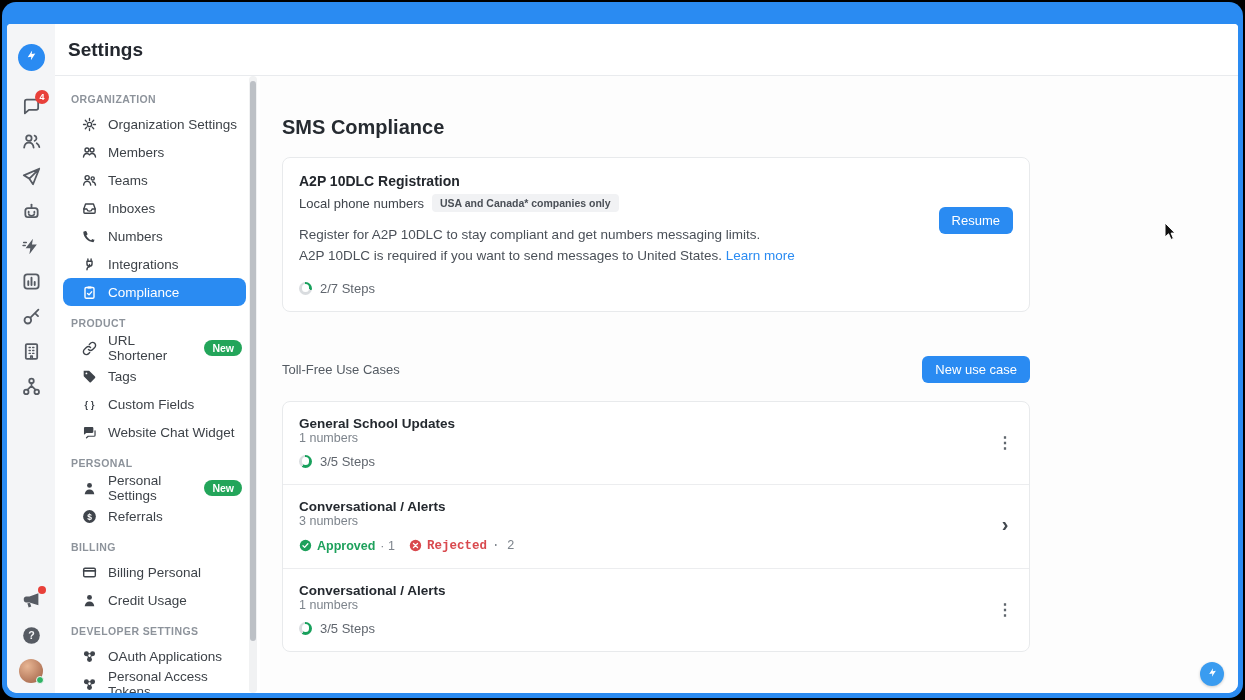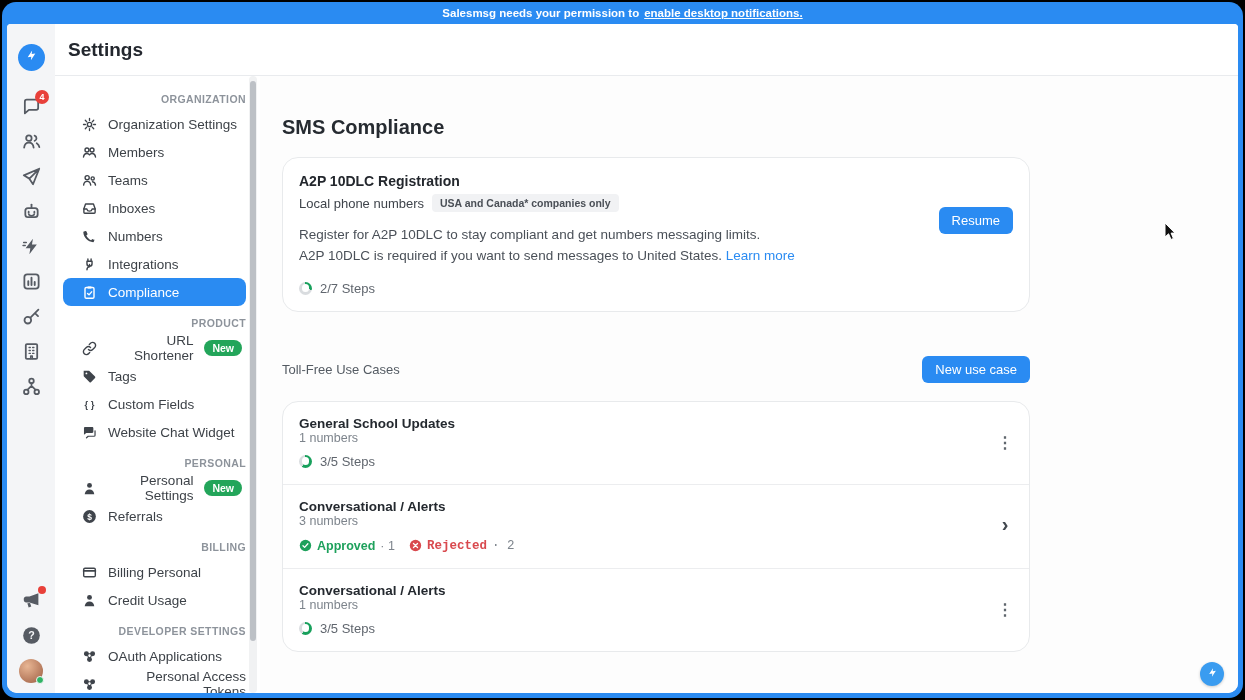--- a/index.html
+++ b/index.html
@@ -21,35 +21,35 @@
   .avatar { width:24px; height:24px; border-radius:50%; background:radial-gradient(circle at 35% 30%, #e8b694, #b3775a 70%, #8e5a42); position:relative; margin-bottom:10px; cursor:pointer; }
   .avatar-dot { position:absolute; right:-1px; bottom:-1px; width:8px; height:8px; border-radius:50%; background:#2fb364; border:1.5px solid #f4f5f7; }
 
   .content-col { flex:1; display:flex; flex-direction:column; min-width:0; }
   .header { height:52px; flex:none; background:#fff; border-bottom:1px solid #e9ebee; display:flex; align-items:center; padding-left:13px; }
   .header h1 { font-size:19px; font-weight:600; color:#23272e; }
   .body { flex:1; display:flex; min-height:0; }
 
   
   .sidebar { width:205px; flex:none; position:relative; background:#fff; overflow:hidden; padding-top:6px; }
-  .sidebar-inner { padding-right:14px;text-align:right; }
+  .sidebar-inner { padding-right:14px; }
   .section-label { font-size:10.5px; font-weight:bold; color:#8d939b; letter-spacing:.4px; padding:11px 0 5px 16px; }
   .side-item { display:flex; align-items:center; height:28px; margin:0 0 0 8px; padding-left:18px; border-radius:8px; color:#3d4248; font-size:13.5px; cursor:pointer; gap:11px; }
   .side-item .it-icon { width:16px; height:16px; flex:none; display:flex; align-items:center; justify-content:center; color:#3f444b; }
   .side-item .it-icon svg { width:15px; height:15px; }
   .side-item.active { background:#2a8bf2; color:#fff; }
   .side-item.active .it-icon { color:#fff; }
   .new-badge { background:#23a55a; color:#fff; font-size:10.5px; font-weight:bold; border-radius:8px; padding:2px 8px; margin-left:auto; margin-right:4px; }
   .scroll-track { position:absolute; top:0; right:3px; bottom:0; width:8px; background:#f1f2f3; border-radius:4px; }
   .scroll-thumb { position:absolute; left:1px; top:5px; width:6px; height:560px; background:#bdc1c6; border-radius:3px; cursor:pointer; }
 
   
   .main { flex:1; background:#fdfdfd; padding:40px 0 0 22px; position:relative; overflow:hidden; }
   .h-big { font-size:20px; font-weight:600; color:#262b31; }
-  .card { width:748px; background:#fff; border:1px solid #e8eaec; border-radius:16px; }
+  .card { width:748px; background:#fff; border:1px solid #e8eaec; border-radius:8px; }
   .a2p-card { margin-top:18px; padding:15px 16px; position:relative; }
   .a2p-title { font-size:14px; font-weight:bold; color:#23272d; }
   .a2p-subrow { display:flex; align-items:center; gap:8px; margin-top:5px; }
   .a2p-sub { font-size:13px; color:#3f444b; }
   .gray-chip { background:#f1f2f4; border-radius:4px; font-size:10.5px; font-weight:bold; color:#4a4f56; padding:3px 8px; }
   .a2p-desc { margin-top:13px; font-size:13.5px; color:#4a5058; line-height:1.55; }
   .link { color:#2a8bf2; cursor:pointer; }
   .steps-row { display:flex; align-items:center; gap:8px; margin-top:14px; }
   .ring { width:13px; height:13px; border-radius:50%; position:relative; background:conic-gradient(#18a05c calc(var(--f)*1turn), #d9dcdf 0); flex:none; }
   .ring::after { content:""; position:absolute; inset:2.6px; background:#fff; border-radius:50%; }
@@ -76,24 +76,20 @@
   .status.bad { color:#d9494e;font-family:Liberation Mono, monospace; }
 
   .chat-widget { position:absolute; right:14px; bottom:7px; width:24px; height:24px; border-radius:50%; background:#3a9cf0; display:flex; align-items:center; justify-content:center; cursor:pointer; box-shadow:0 1px 3px rgba(0,0,0,.2); }
   .chat-widget svg { width:15px; height:15px; }
   .cursor { position:absolute; left:1164px; top:222px; width:14px; height:20px; z-index:50; pointer-events:none; }
 </style>
 </head>
 <body>
 
 <div class="window">
-  <div class="banner">
-    <span>Salesmsg needs your permission to</span>
-    <a>enable desktop notifications.</a>
-  </div>
 
   <div class="app">
 
     <div class="rail">
       <div class="logo">
           <span><svg viewBox="0 0 16 16" width="100%" height="100%" fill="#fff">
               <path d="M4.4 9.6 8.6 3.4l-.4 3.3 3.4-.5-4.2 6.2.4-3.3z" fill="#fff"></path>
             </svg></span>
         </div>
       <div id="rail-top">

